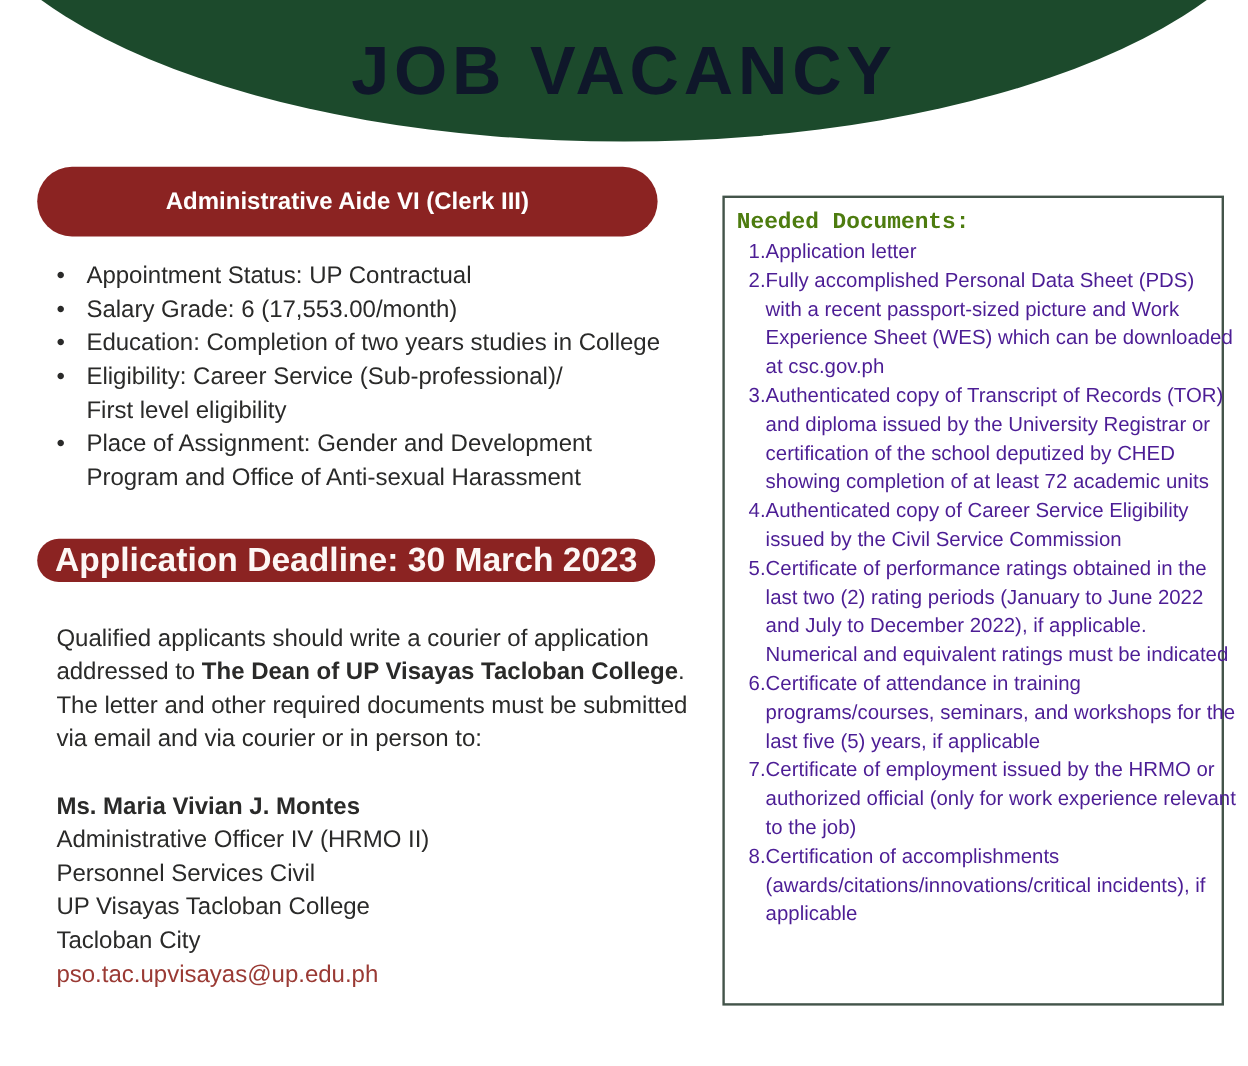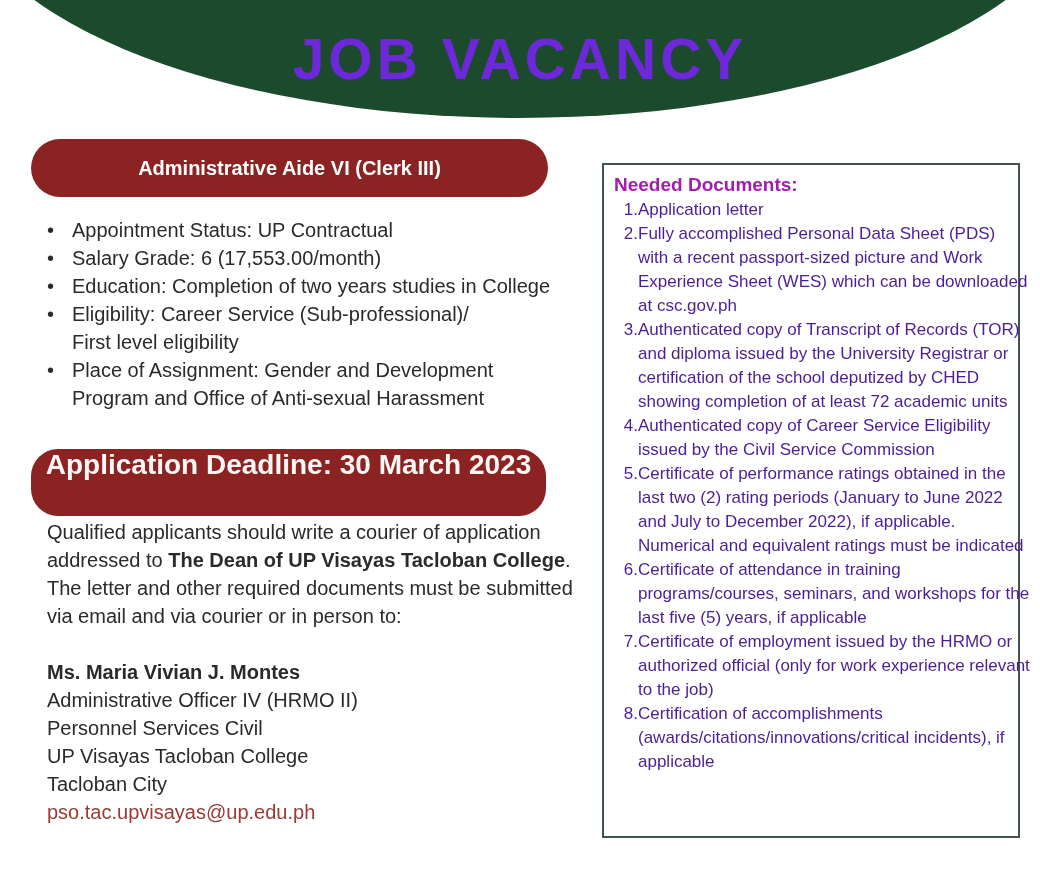--- a/index.html
+++ b/index.html
@@ -11,21 +11,21 @@
 
   
   .header-blob {
     position:absolute; left:50%; top:-352px; transform:translateX(-50%);
     width:1120px; height:470px; border-radius:50%;
     background:#1c4a2c;
   }
   .header-title {
     position:absolute; left:0; top:26px; width:100%;
     text-align:center; margin:0;
-    color:#6d28d9; font-size:57px; font-weight:bold; letter-spacing:4px;
+    color:#0f172a; font-size:57px; font-weight:bold; letter-spacing:4px;
   }
 
   
   .position-pill {
     position:absolute; left:31px; top:139px; width:517px; height:58px;
     background:#8b2322; border-radius:29px;
     display:flex; align-items:center; justify-content:center;
   }
   .position-pill span { color:#fff; font-size:20px; font-weight:bold; }
 
@@ -34,23 +34,23 @@
     margin:0; padding:0; list-style:none;
     font-size:20px; line-height:28px;
   }
   .detail-list li { padding-left:25px; white-space:pre-line; }
   .detail-list li::before {
     content:"\2022"; display:inline-block; width:25px; margin-left:-25px;
     font-size:20px;
   }
 
   .deadline-pill {
-    position:absolute; left:31px; top:449px; width:515px; height:67px;
+    position:absolute; left:31px; top:449px; width:515px; height:36px;
     background:#8b2322; border-radius:27px;
-    display:flex; align-items:flex-start; justify-content:center;
+    display:flex; align-items:center; justify-content:center;
   }
   .deadline-pill span { color:#fdf7f5; font-size:28px; font-weight:bold; }
 
   .apply-paragraph {
     position:absolute; left:47px; top:518px; width:545px; margin:0;
     font-size:20px; line-height:28px;
   }
   .apply-paragraph .bold { font-weight:bold; }
 
   .contact-block {
@@ -61,21 +61,21 @@
   .contact-name { font-weight:bold; }
   .contact-email { color:#9a3a34; text-decoration:none; }
 
   
   .documents-box {
     position:absolute; left:602px; top:163px; width:418px; height:675px;
     box-sizing:border-box; border:2px solid #43544a; background:#ffffff;
     padding:9px 8px 8px 10px;
   }
   .documents-title {
-    margin:0 0 2px 0; font-size:19px; font-weight:bold; color:#a21caf;
+    margin:0 0 2px 0; font-size:19px; font-weight:bold; color:#4d7c0f;font-family:Liberation Mono, monospace;
   }
   .documents-list {
     margin:0; padding:0 0 0 24px; list-style:none;
     counter-reset:doc; font-size:17px; line-height:24px; color:#4c1d95;
     width:392px;
   }
   .documents-list li { counter-increment:doc; }
   .documents-list li::before {
     content:counter(doc) "."; display:inline-block; width:24px;
     margin-left:-24px; text-align:right;

